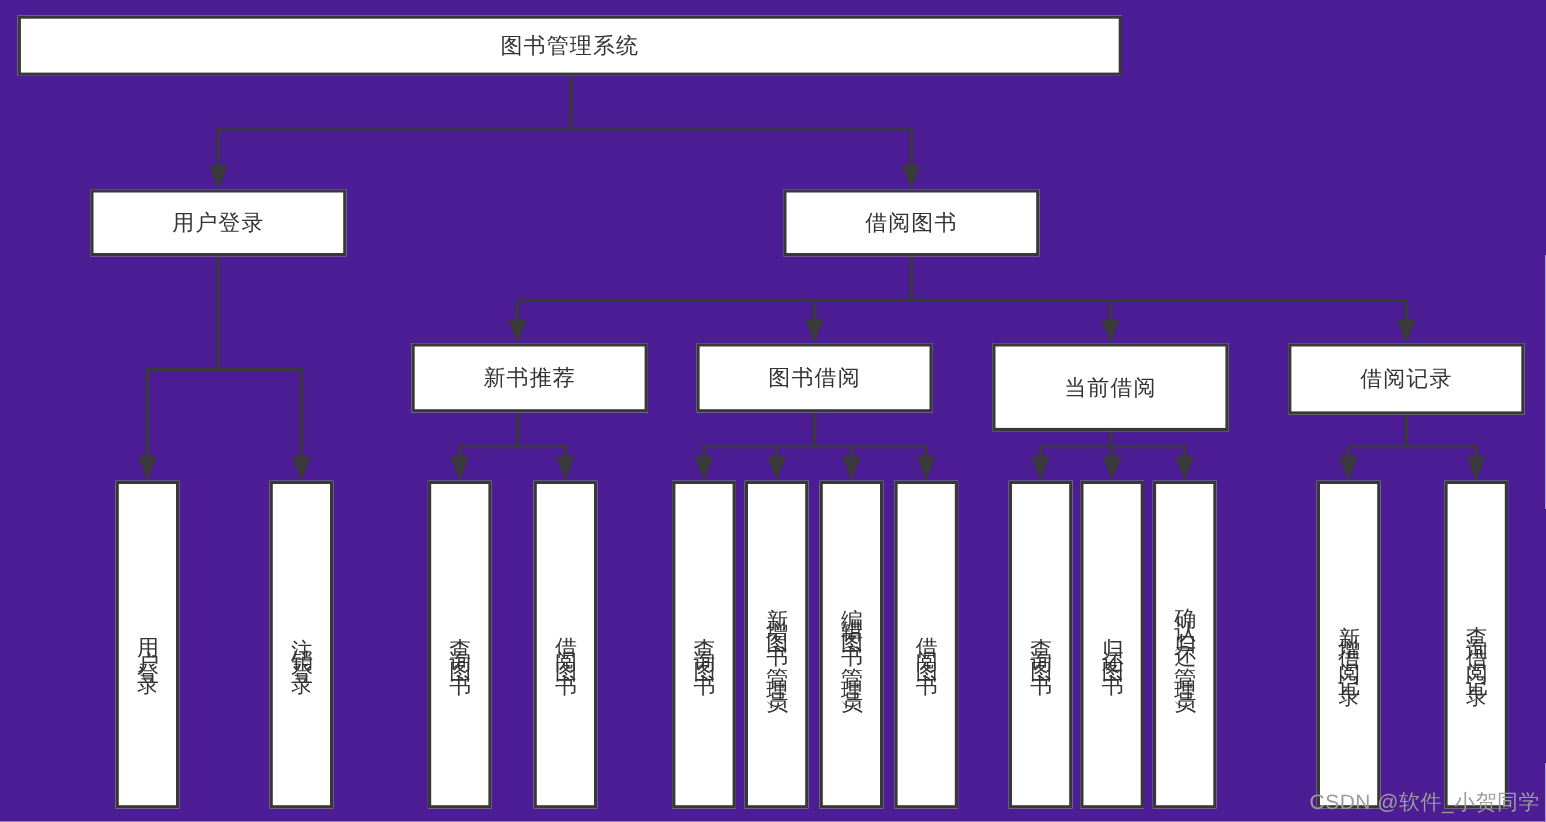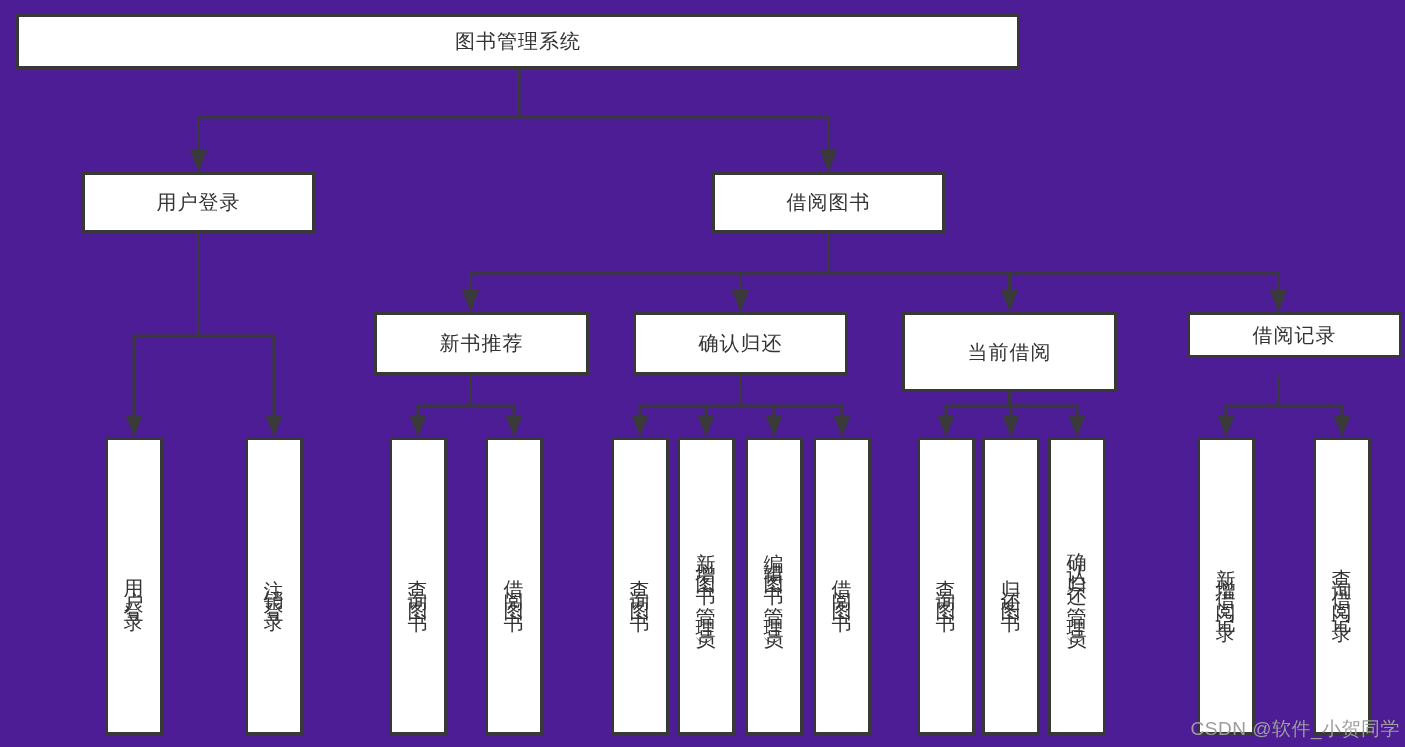--- a/index.html
+++ b/index.html
@@ -132,23 +132,23 @@
       <polygon points="1333.5,415 1350.5,415 1342,437"></polygon>
     </g>
   </svg>
 
   <div class="node" style="left:16px; top:14px; width:1004px; height:55px;">图书管理系统</div>
 
   <div class="node" style="left:82px; top:172px; width:233px; height:61px;">用户登录</div>
   <div class="node" style="left:712px; top:172px; width:233px; height:61px;">借阅图书</div>
 
   <div class="node" style="left:363px; top:312px; width:215px; height:63px;margin-left:11px;">新书推荐</div>
-  <div class="node" style="left:633px; top:312px; width:215px; height:63px;">确认归还</div>
+  <div class="node" style="left:633px; top:312px; width:215px; height:63px;">图书借阅</div>
   <div class="node" style="left:902px; top:312px; width:215px; height:80px;">当前借阅</div>
-  <div class="node" style="left:1171px; top:312px; width:215px; height:46px;margin-left:16px;">借阅记录</div>
+  <div class="node" style="left:1171px; top:312px; width:215px; height:65px;">借阅记录</div>
 
   <div class="node leaf" style="left:105px; top:437px; width:58px; height:298px;">用户登录</div>
   <div class="node leaf" style="left:245px; top:437px; width:58px; height:298px;">注销登录</div>
 
   <div class="node leaf" style="left:389px; top:437px; width:58px; height:298px;">查询图书</div>
   <div class="node leaf" style="left:485px; top:437px; width:58px; height:298px;">借阅图书</div>
 
   <div class="node leaf" style="left:611px; top:437px; width:58px; height:298px;">查询图书</div>
   <div class="node leaf" style="left:677px; top:437px; width:58px; height:298px;">新增图书（管理员）</div>
   <div class="node leaf" style="left:745px; top:437px; width:58px; height:298px;">编辑图书（管理员）</div>

